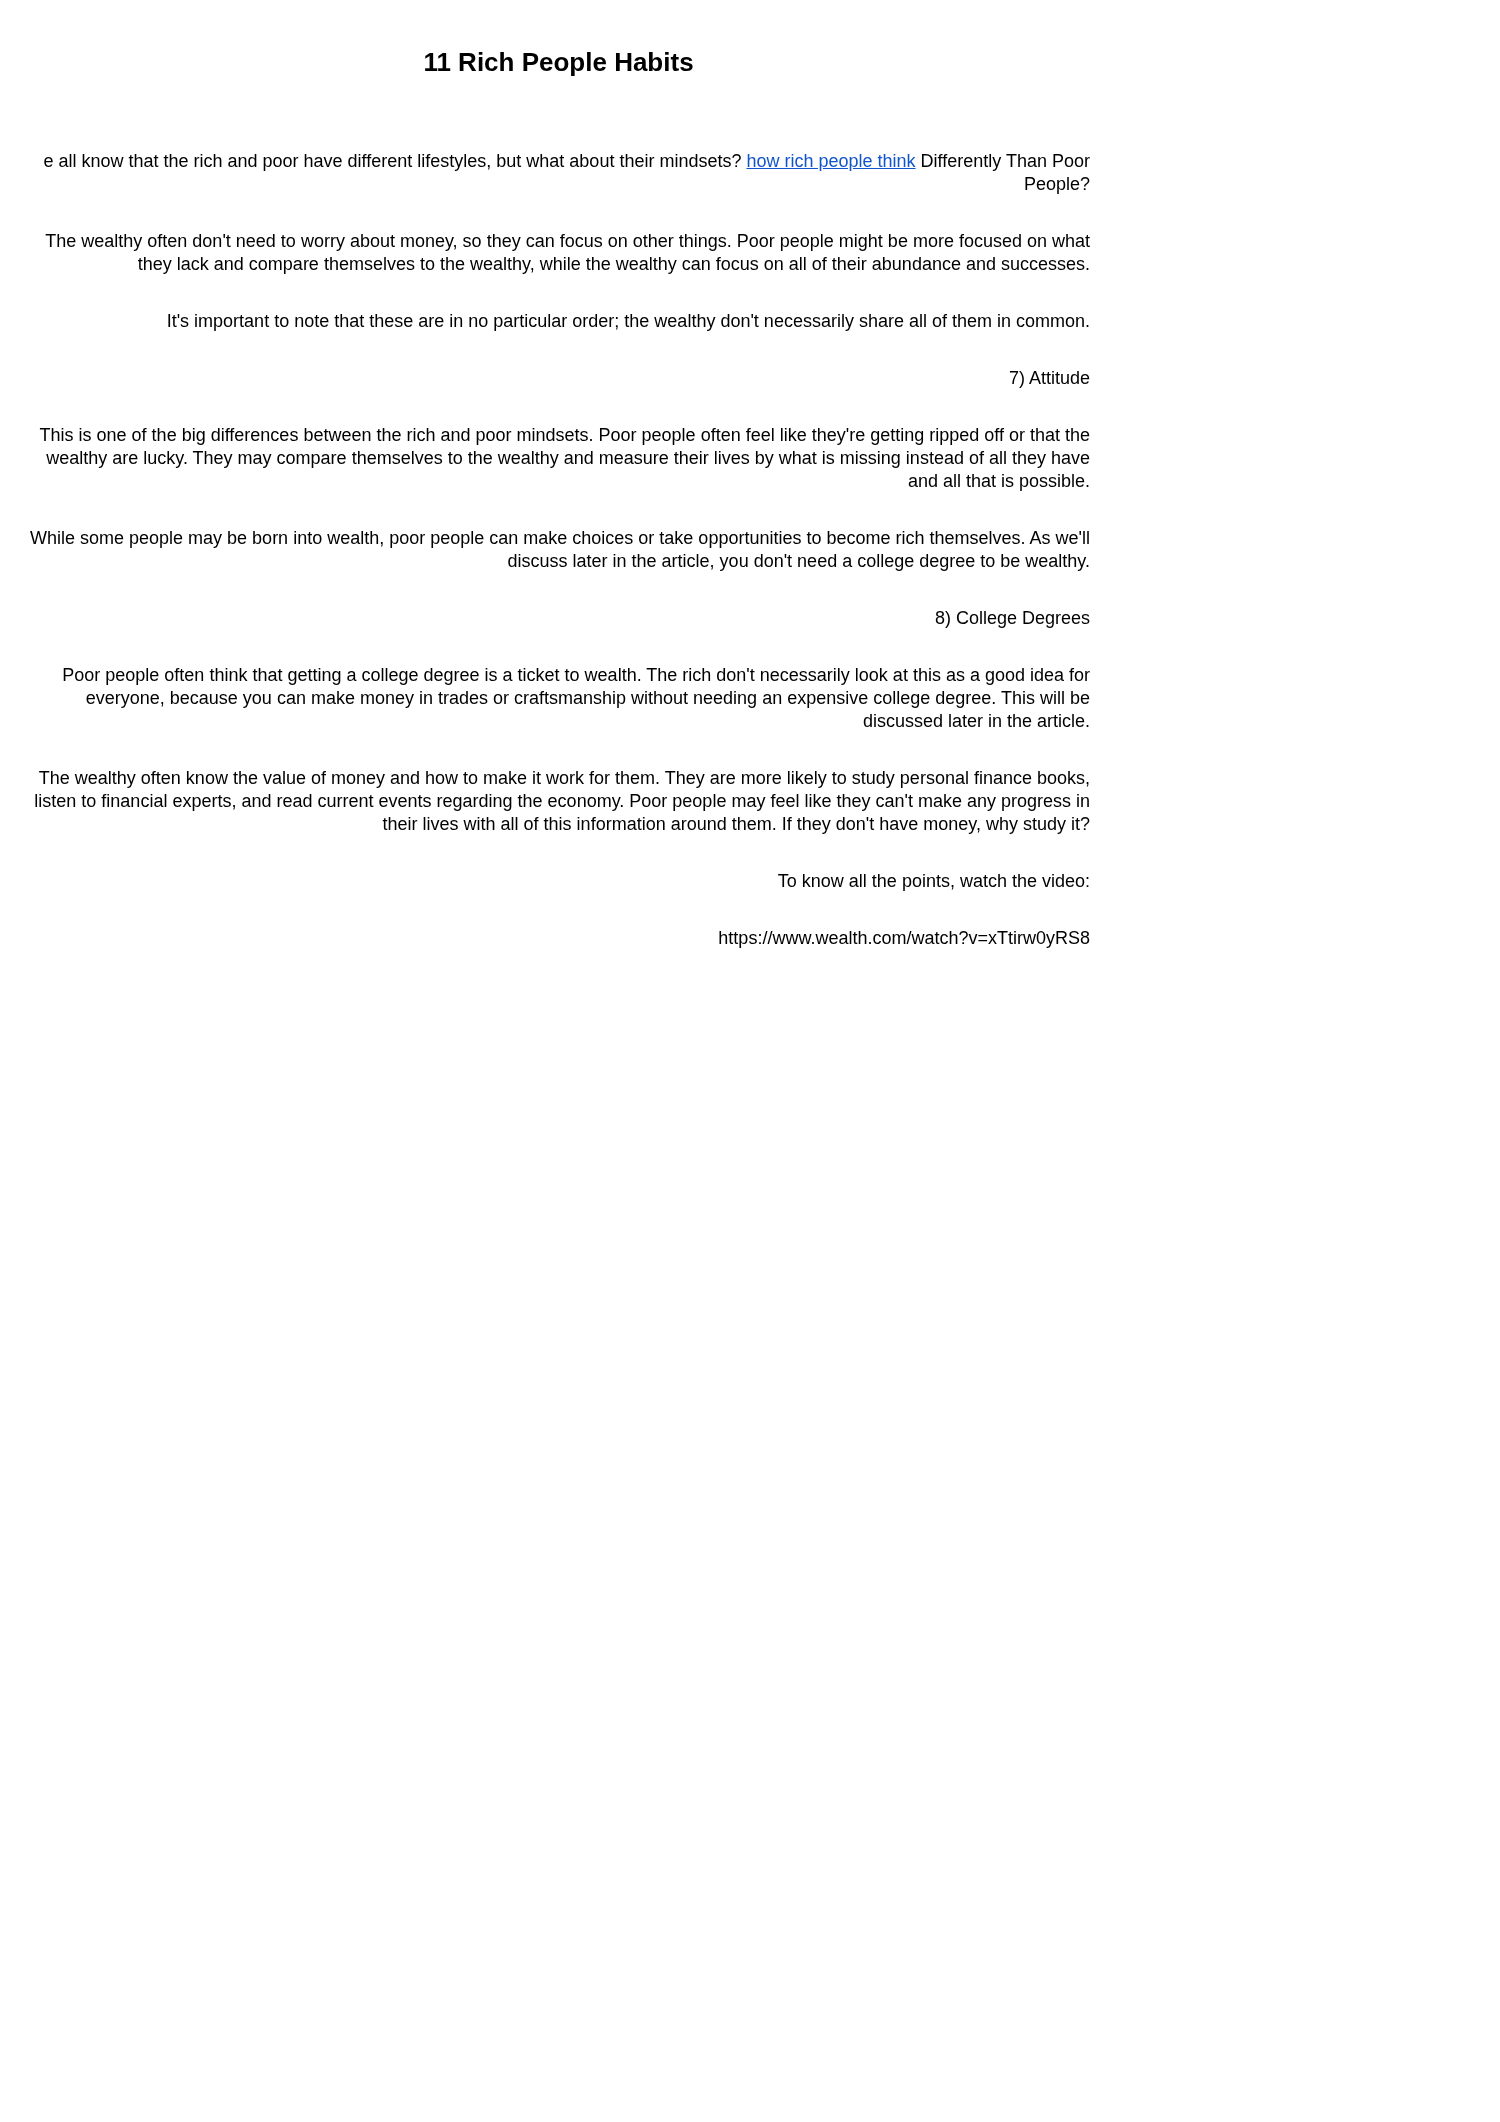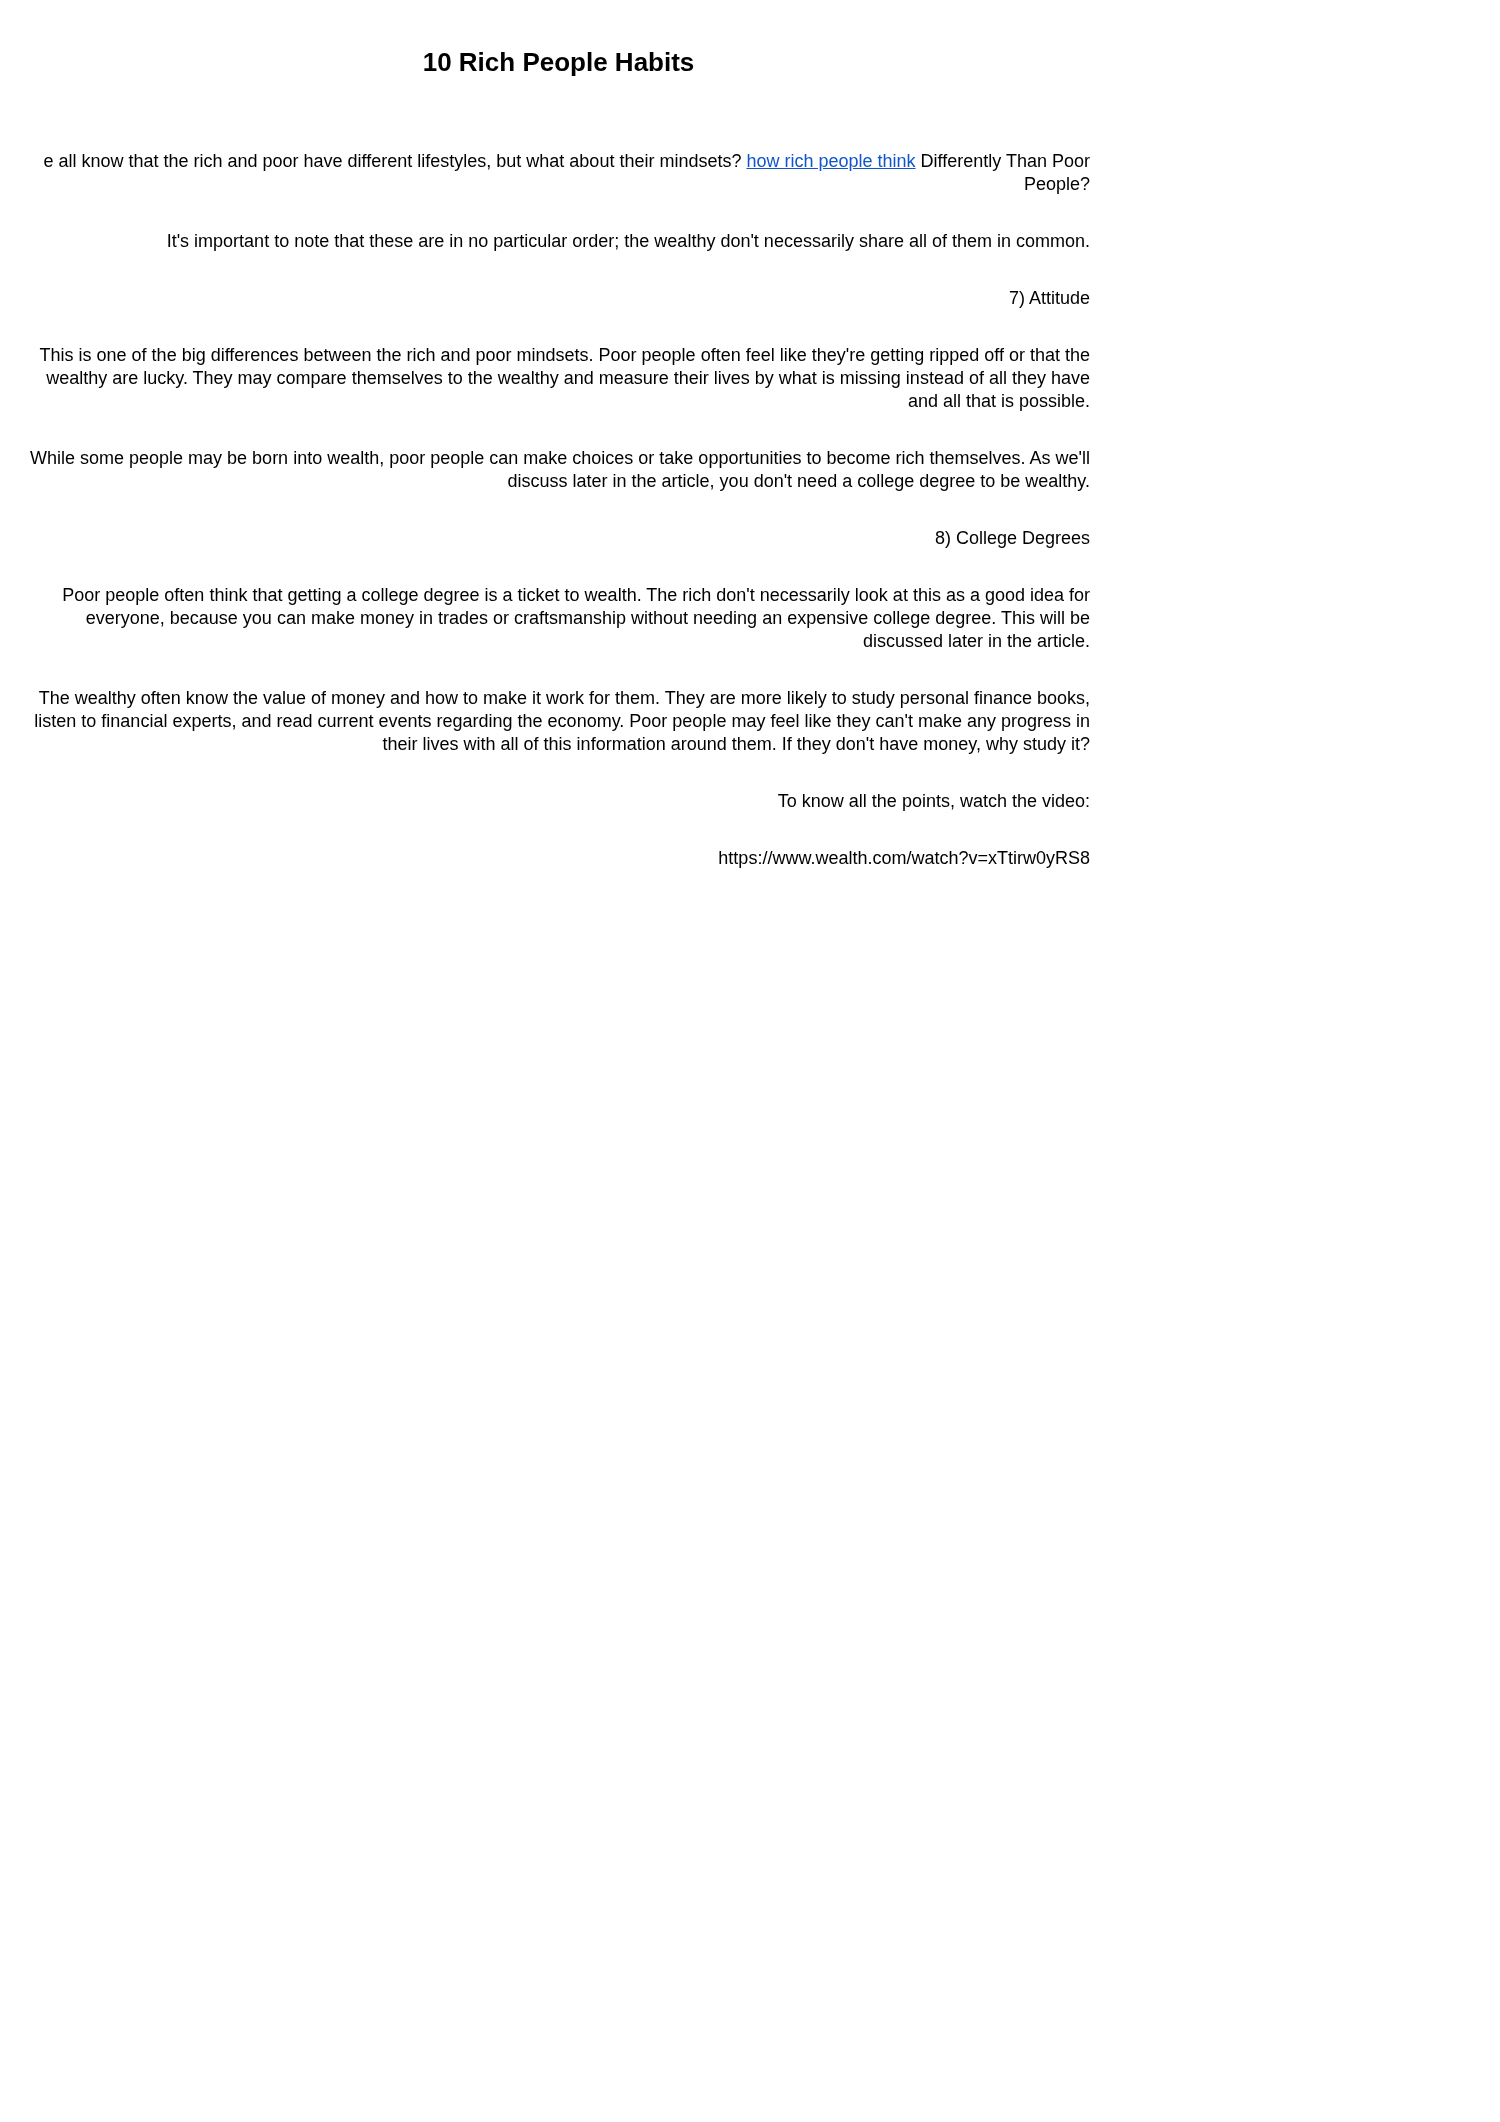--- a/index.html
+++ b/index.html
@@ -36,24 +36,25 @@
     text-decoration: underline;
     cursor: pointer;
   }
 </style>
 </head>
 <body>
 
 <div class="page">
   <div class="content">
 
-    <h1 class="doc-title">10 Rich People Habits</h1>
+    <h1 class="doc-title">11 Rich People Habits</h1>
 
     <p class="para"><span>e all know that the rich and poor have different lifestyles, but what about their mindsets? </span><span class="inline-link" style="color: rgb(17, 85, 204);">how rich people think</span><span> Differently Than Poor People?</span></p>
 
+    <p class="para">The wealthy often don't need to worry about money, so they can focus on other things. Poor people might be more focused on what they lack and compare themselves to the wealthy, while the wealthy can focus on all of their abundance and successes.</p>
 
     <p class="para">It's important to note that these are in no particular order; the wealthy don't necessarily share all of them in common.</p>
 
     <p class="para">7) Attitude</p>
 
     <p class="para">This is one of the big differences between the rich and poor mindsets. Poor people often feel like they're getting ripped off or that the wealthy are lucky. They may compare themselves to the wealthy and measure their lives by what is missing instead of all they have and all that is possible.</p>
 
     <p class="para">While some people may be born into wealth, poor people can make choices or take opportunities to become rich themselves. As we'll discuss later in the article, you don't need a college degree to be wealthy.</p>
 
     <p class="para">8) College Degrees</p>

